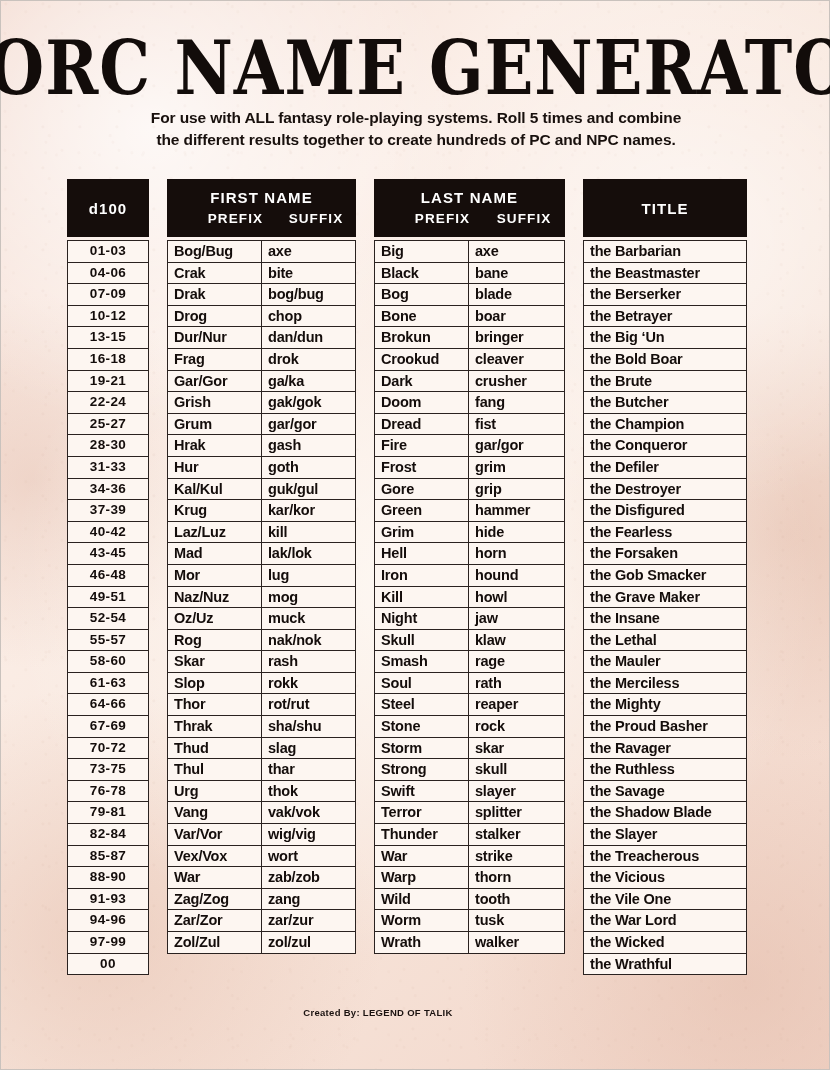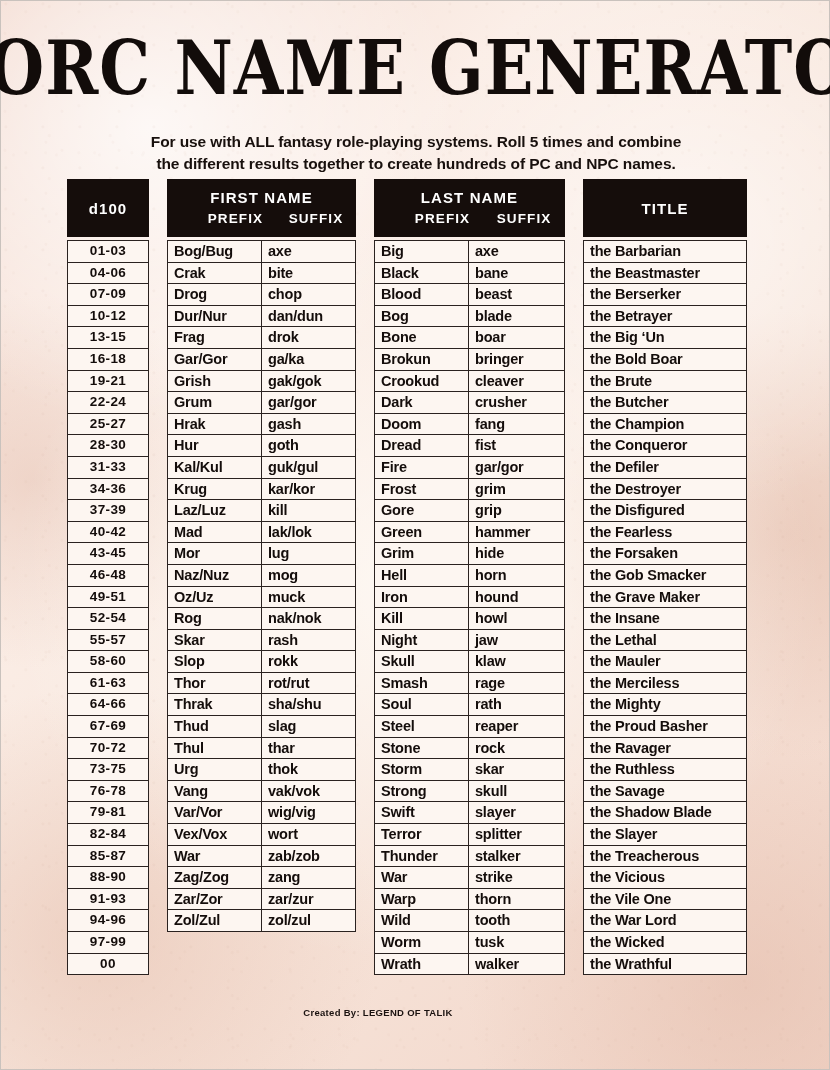--- a/index.html
+++ b/index.html
@@ -64,21 +64,21 @@
     letter-spacing: 1px;
     color: #120c0a;
     transform: scaleY(1.22) scaleX(1.03);
     transform-origin: 50% 50%;
     white-space: nowrap;
   }
 
   
   #intro {
     position: absolute;
-    top: 130px;
+    top: 106px;
     left: 0;
     width: 830px;
     text-align: center;
     font-size: 15.5px;
     line-height: 22px;
     font-weight: 700;
     color: #18100d;
     letter-spacing: -0.1px;
   }
   #intro span { display: block; }
@@ -318,20 +318,24 @@
       <div class="rows" id="rows-first">
           <div class="row">
             <div class="cell w-fnp">Bog/Bug</div>
             <div class="cell w-fns">axe</div>
           </div>
           <div class="row">
             <div class="cell w-fnp">Crak</div>
             <div class="cell w-fns">bite</div>
           </div>
           <div class="row">
+            <div class="cell w-fnp">Drak</div>
+            <div class="cell w-fns">bog/bug</div>
+          </div>
+          <div class="row">
             <div class="cell w-fnp">Drog</div>
             <div class="cell w-fns">chop</div>
           </div>
           <div class="row">
             <div class="cell w-fnp">Dur/Nur</div>
             <div class="cell w-fns">dan/dun</div>
           </div>
           <div class="row">
             <div class="cell w-fnp">Frag</div>
             <div class="cell w-fns">drok</div>
@@ -458,24 +462,20 @@
       <div class="rows" id="rows-last">
           <div class="row">
             <div class="cell w-lnp">Big</div>
             <div class="cell w-lns">axe</div>
           </div>
           <div class="row">
             <div class="cell w-lnp">Black</div>
             <div class="cell w-lns">bane</div>
           </div>
           <div class="row">
-            <div class="cell w-lnp">Blood</div>
-            <div class="cell w-lns">beast</div>
-          </div>
-          <div class="row">
             <div class="cell w-lnp">Bog</div>
             <div class="cell w-lns">blade</div>
           </div>
           <div class="row">
             <div class="cell w-lnp">Bone</div>
             <div class="cell w-lns">boar</div>
           </div>
           <div class="row">
             <div class="cell w-lnp">Brokun</div>
             <div class="cell w-lns">bringer</div>

